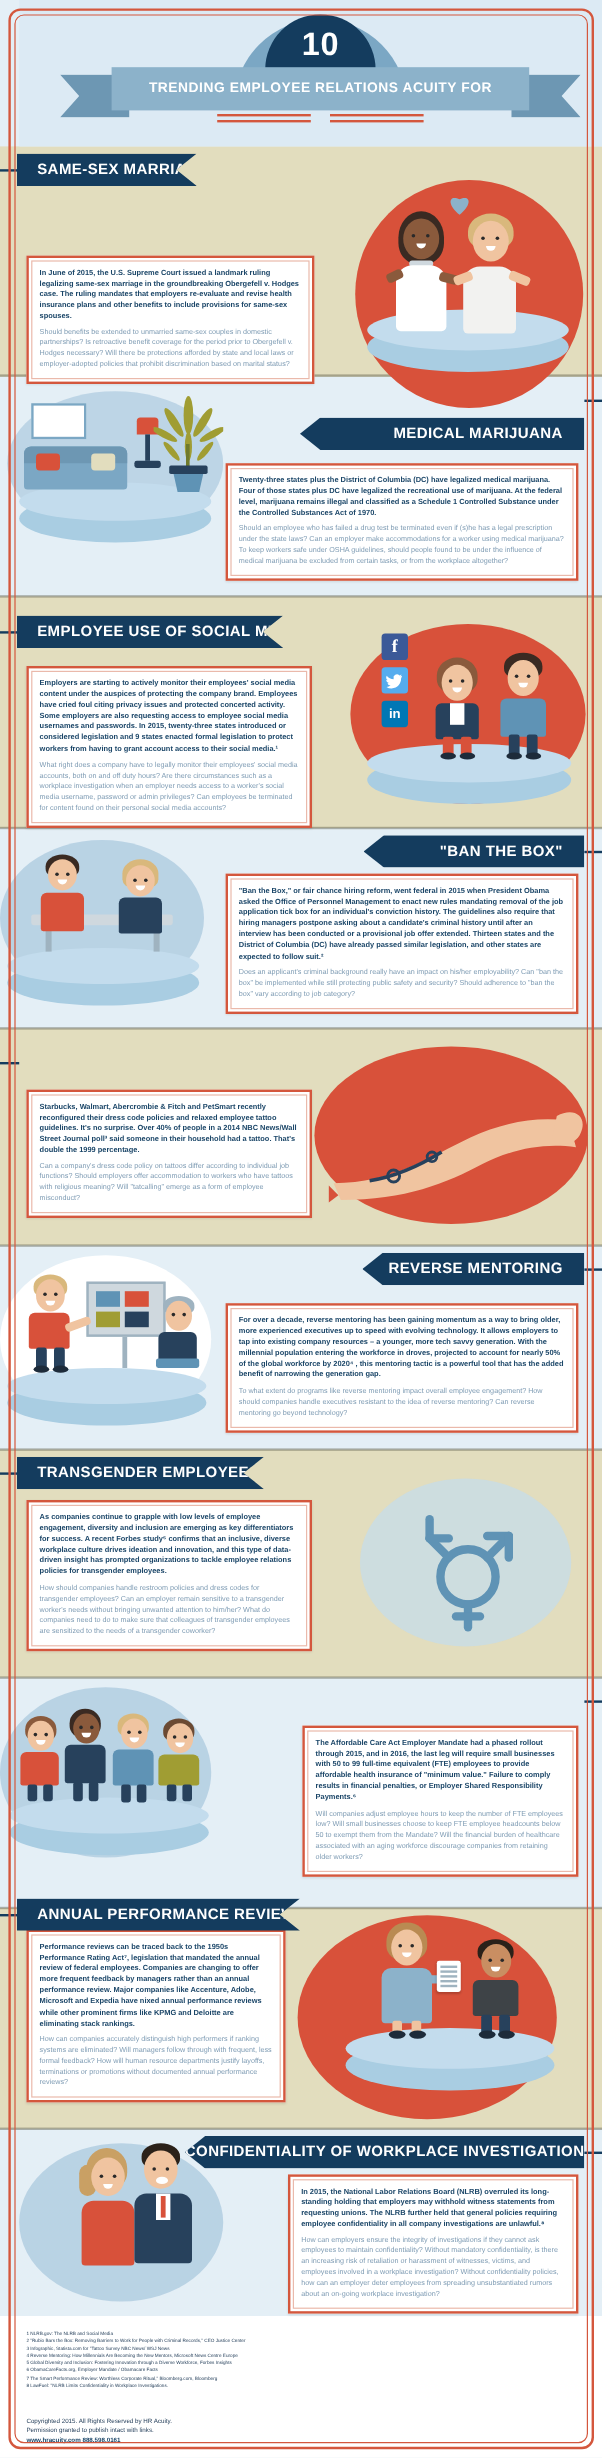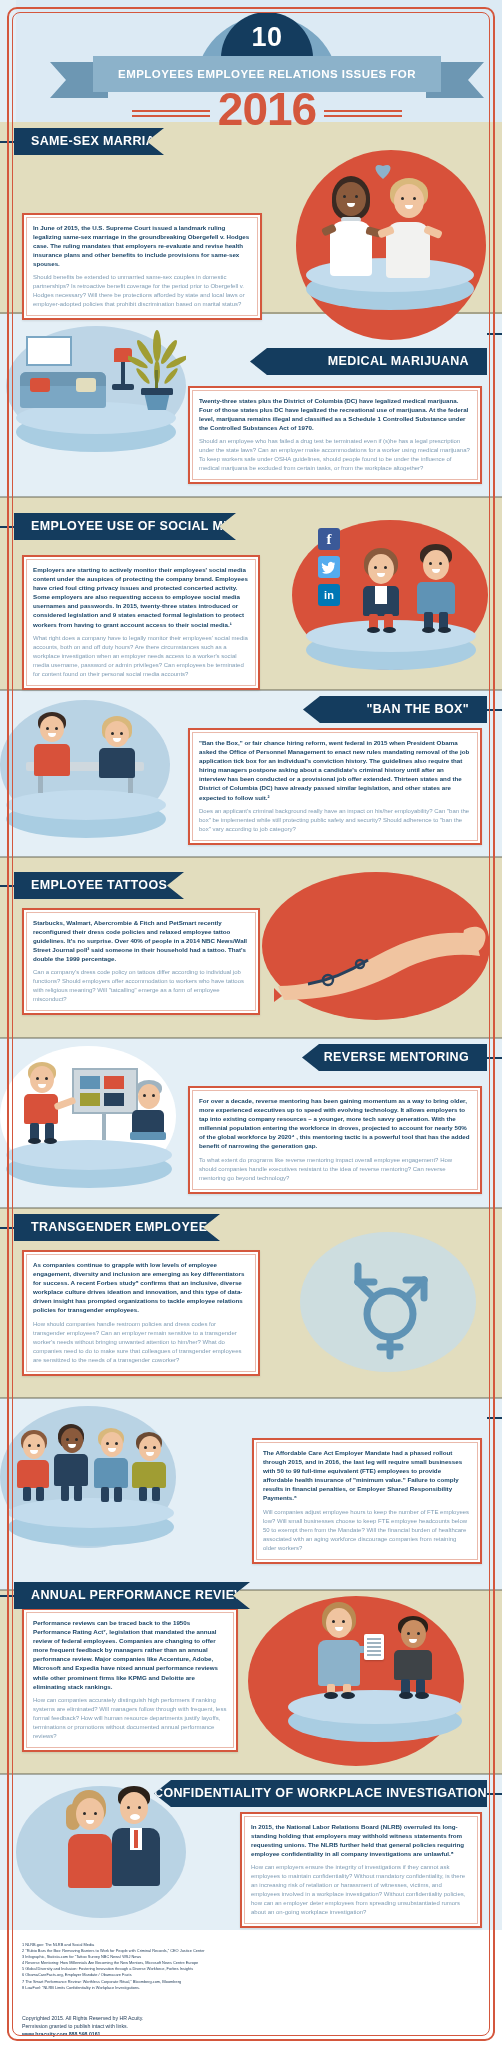--- a/index.html
+++ b/index.html
@@ -215,24 +215,24 @@
   <div class="sep" style="top:1773px;"></div>
 
   <div class="header">
     <div class="arc-back"></div>
     <div class="arc-front"></div>
     <div class="big-ten">10</div>
     <div class="ribbon">
       <div class="ribbon-tail l"></div>
       <div class="ribbon-tail r"></div>
       <div class="ribbon-mid"></div>
-      <div class="ribbon-text">EMPLOYEES EMPLOYEE RELATIONS ISSUES FOR</div>
+      <div class="ribbon-text">TRENDING EMPLOYEE RELATIONS ACUITY FOR</div>
     </div>
     <div class="year-row">
-      <span class="year-rule"></span><span class="year">2016</span><span class="year-rule"></span>
+      <span class="year-rule"></span><span class="year-rule"></span>
     </div>
   </div>
 
   <div class="blob red-blob" style="left:296px;top:150px;width:190px;height:190px;"></div>
   <div class="platform" style="left:306px;top:268px;width:168px;height:42px;"></div>
   <div class="platform-top" style="left:306px;top:258px;width:168px;height:34px;"></div>
 
   <svg style="position:absolute;left:372px;top:160px;" width="22" height="20">
     <path d="M11 19 C 0 10, 2 2, 11 6 C 20 2, 22 10, 11 19 Z" fill="#8cb2ca"></path>
   </svg>
@@ -396,23 +396,20 @@
   <div class="blob red-blob" style="left:262px;top:872px;width:228px;height:148px;border-radius:50%;"></div>
   <svg style="position:absolute;left:268px;top:900px;" width="222" height="106">
     <path d="M10 86 C 60 86, 90 64, 124 48 C 150 36, 178 30, 206 34 L 212 56 C 184 52, 158 58, 134 70 C 104 86, 70 100, 16 100 Z" fill="#f0c4a0"></path>
     <path d="M196 30 C 210 22, 222 30, 216 44 C 212 54, 200 56, 192 50 Z" fill="#f0c4a0"></path>
     <path d="M40 84 C 64 80, 84 70, 100 60" stroke="#27415c" stroke-width="3" fill="none"></path>
     <circle cx="60" cy="80" r="5" fill="none" stroke="#27415c" stroke-width="2.4"></circle>
     <circle cx="92" cy="64" r="4" fill="none" stroke="#27415c" stroke-width="2.4"></circle>
     <path d="M14 96 L 6 102 L 6 88 Z" fill="#d8513a"></path>
   </svg>
 
-  <div class="banner left" style="left:14px;top:872px;width:170px;">
-    <div class="label">EMPLOYEE TATTOOS</div>
-  </div>
   <div class="banner-line" style="left:0;top:885px;width:16px;"></div>
 
   <div class="card" style="left:22px;top:908px;width:238px;">
     <p class="lead">Starbucks, Walmart, Abercrombie &amp; Fitch and PetSmart recently reconfigured their dress code policies and relaxed employee tattoo guidelines. It's no surprise. Over 40% of people in a 2014 NBC News/Wall Street Journal poll³ said someone in their household had a tattoo. That's double the 1999 percentage.</p>
     <p class="ask">Can a company's dress code policy on tattoos differ according to individual job functions? Should employers offer accommodation to workers who have tattoos with religious meaning? Will "tatcalling" emerge as a form of employee misconduct?</p>
   </div>
 
   <div class="blob" style="left:0px;top:1046px;width:176px;height:140px;background:#ffffff;"></div>
   <div class="platform" style="left:6px;top:1150px;width:166px;height:38px;"></div>
   <div class="platform-top" style="left:6px;top:1140px;width:166px;height:30px;"></div>

